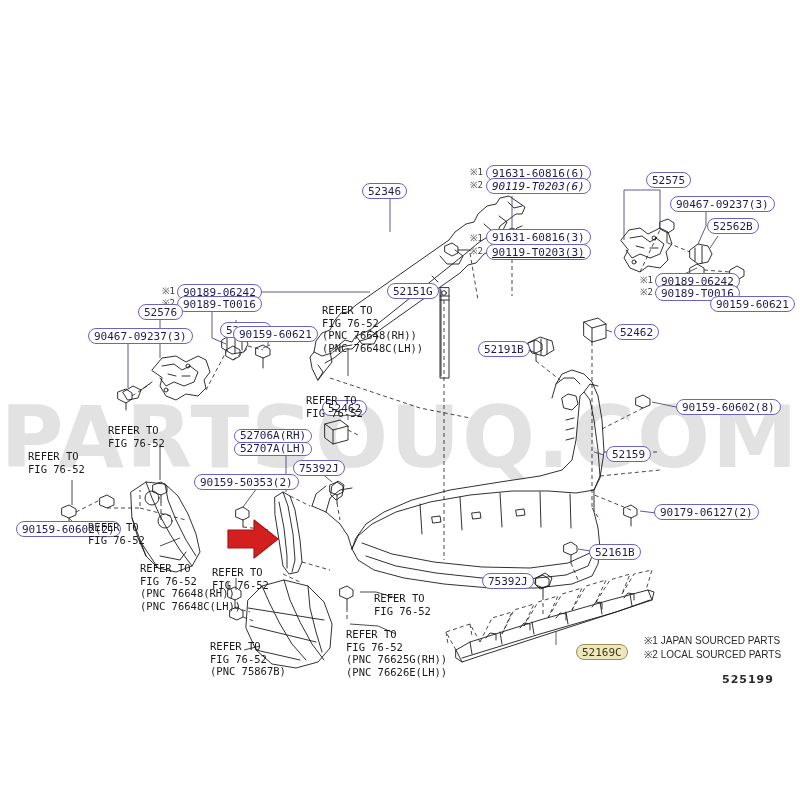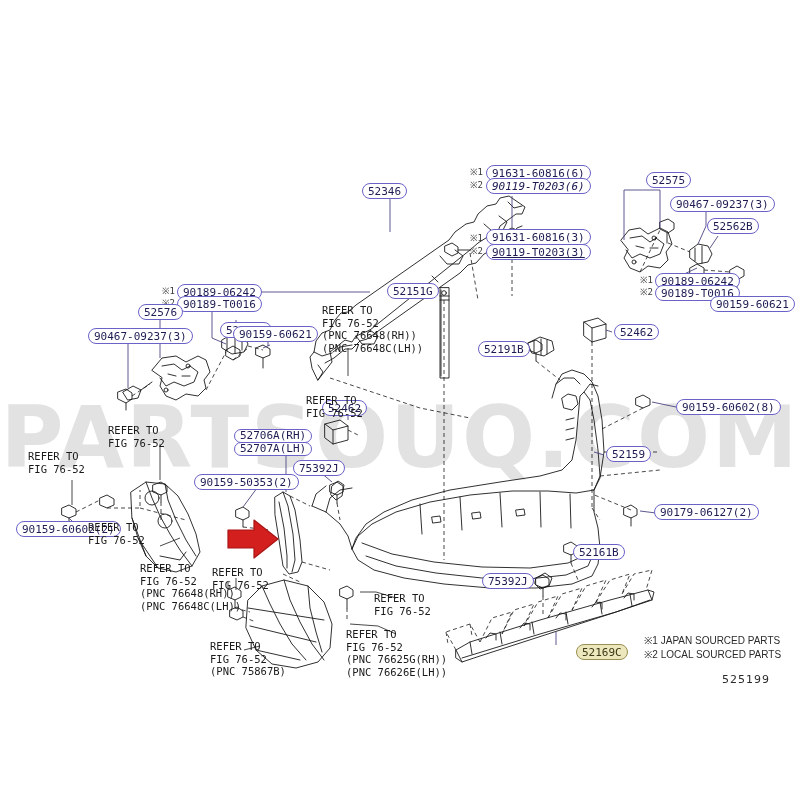--- a/index.html
+++ b/index.html
@@ -379,21 +379,21 @@
   <div class="pill" style="left:478px;top:341px;">52191B</div>
 
   <div class="pill" style="left:614px;top:324px;">52462</div>
 
   <div class="pill" style="left:676px;top:399px;">90159-60602(8)</div>
 
   <div class="pill" style="left:606px;top:446px;">52159</div>
 
   <div class="pill" style="left:654px;top:504px;">90179-06127(2)</div>
 
-  <div class="pill" style="left:573px;top:544px;">52161B</div>
+  <div class="pill" style="left:589px;top:544px;">52161B</div>
 
   <div class="pill" style="left:322px;top:400px;">52462</div>
 
   <div class="pill two" style="left:234px;top:429px;">52706A(RH)</div>
   <div class="pill two" style="left:234px;top:442px;">52707A(LH)</div>
 
   <div class="pill" style="left:293px;top:460px;">75392J</div>
 
   <div class="pill" style="left:194px;top:474px;">90159-50353(2)</div>
 
@@ -426,15 +426,15 @@
 (PNC 75867B)</div>
   <div class="txt" style="left:374px;top:592px;">REFER TO
 FIG 76-52</div>
   <div class="txt" style="left:346px;top:628px;">REFER TO
 FIG 76-52
 (PNC 76625G(RH))
 (PNC 76626E(LH))</div>
 
   <div class="note" style="left:644px;top:634px;">※1 JAPAN SOURCED PARTS</div>
   <div class="note" style="left:644px;top:648px;">※2 LOCAL SOURCED PARTS</div>
-  <div class="code" style="left:722px;top:673px;">525199</div>
+  <div class="code" style="left:722px;top:673px;font-weight:bold;">525199</div>
 
 </div>
 
 </body></html>

